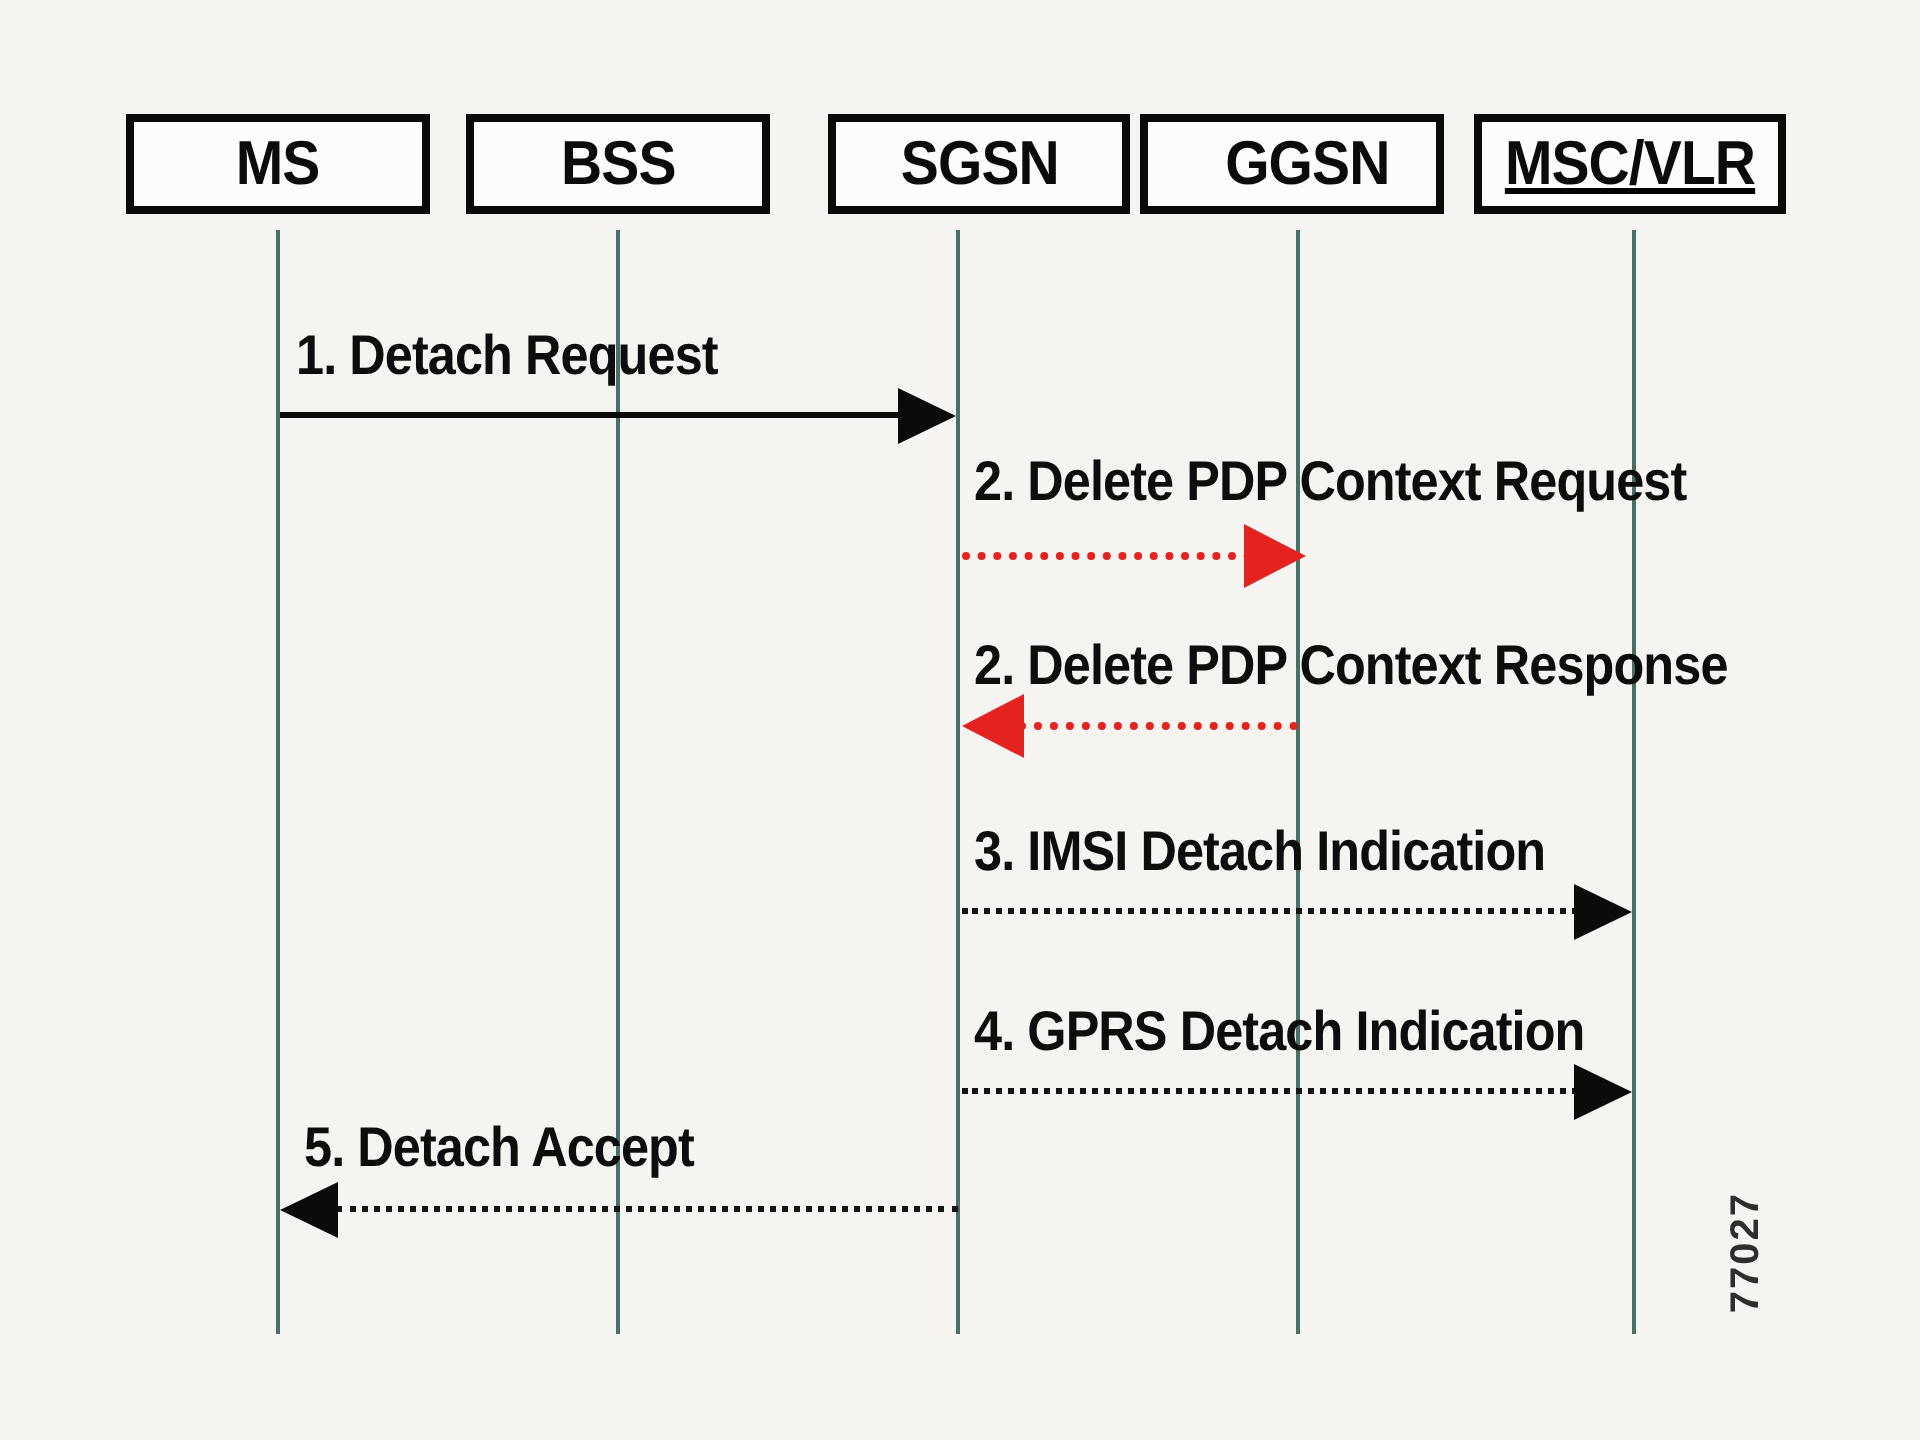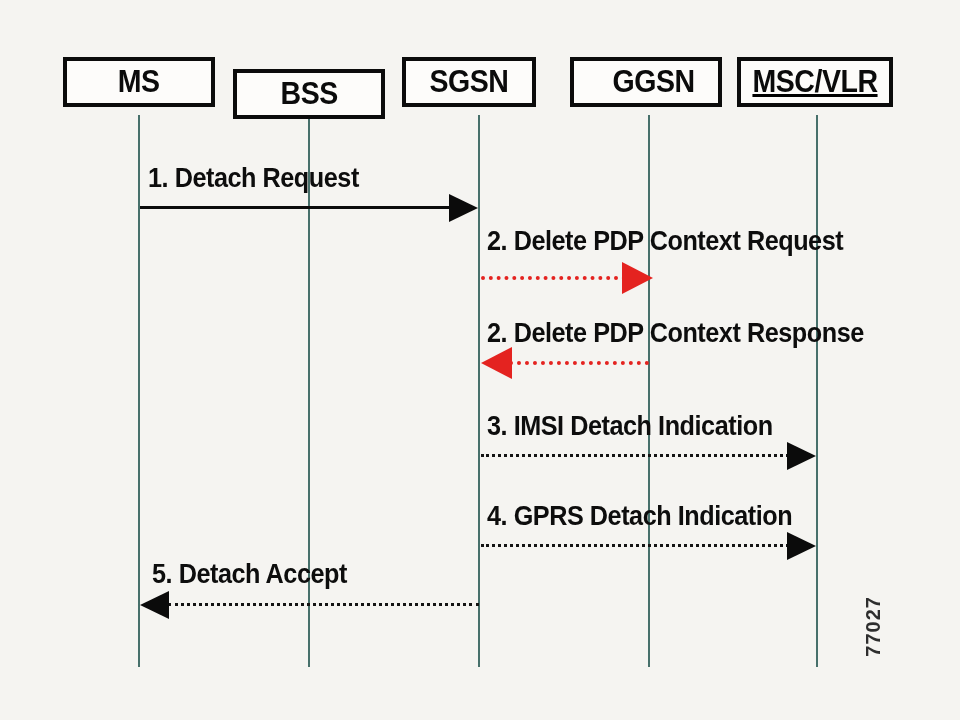--- a/index.html
+++ b/index.html
@@ -106,24 +106,24 @@
 
   <div class="lifeline" style="left:138px;"></div>
   <div class="lifeline" style="left:308px;"></div>
   <div class="lifeline" style="left:478px;"></div>
   <div class="lifeline" style="left:648px;"></div>
   <div class="lifeline" style="left:816px;"></div>
 
   <div class="entity" style="left:63px; width:152px;">
     <span class="entity-label">MS</span>
   </div>
-  <div class="entity" style="left:233px; width:152px;margin-top:12px;">
+  <div class="entity" style="left:233px; width:152px;">
     <span class="entity-label">BSS</span>
   </div>
-  <div class="entity" style="left:402px; width:134px;">
+  <div class="entity" style="left:414px; width:151px;">
     <span class="entity-label">SGSN</span>
   </div>
   <div class="entity" style="left:570px; width:152px;padding-left:16px;">
     <span class="entity-label">GGSN</span>
   </div>
   <div class="entity" style="left:737px; width:156px;text-decoration:underline;">
     <span class="entity-label">MSC/VLR</span>
   </div>
 
   <div class="msg-label" style="left:148px; top:162px;">1. Detach Request</div>

